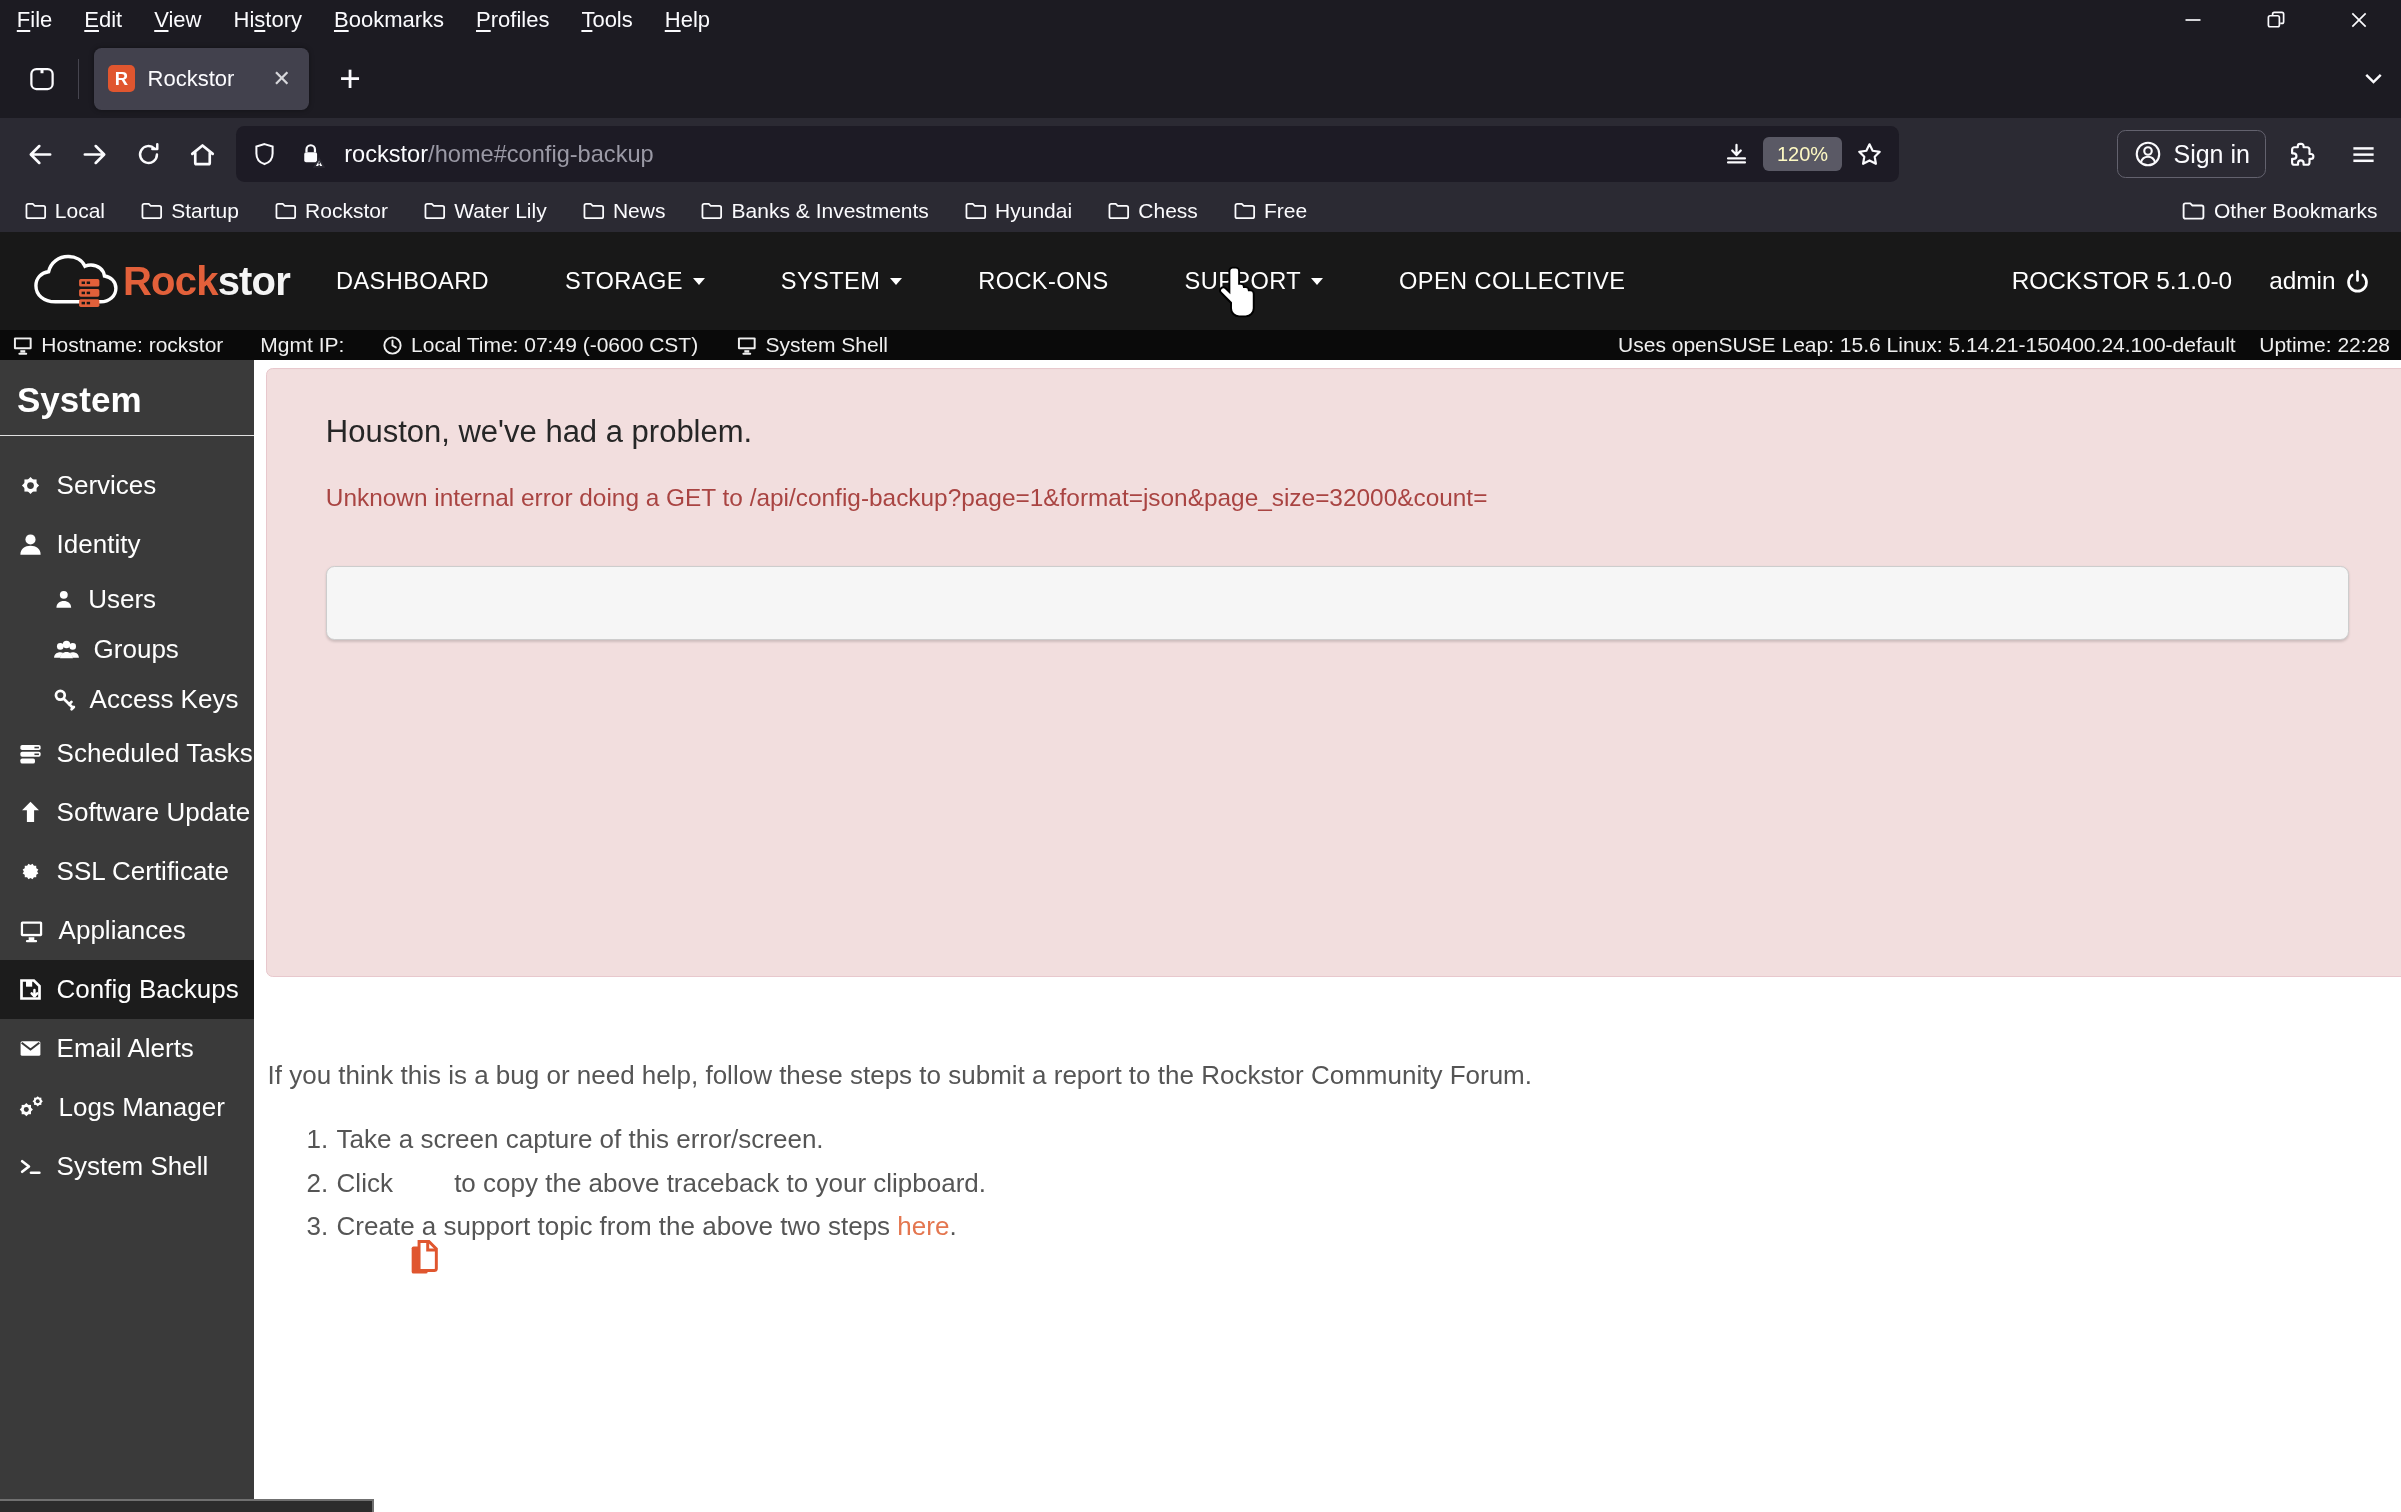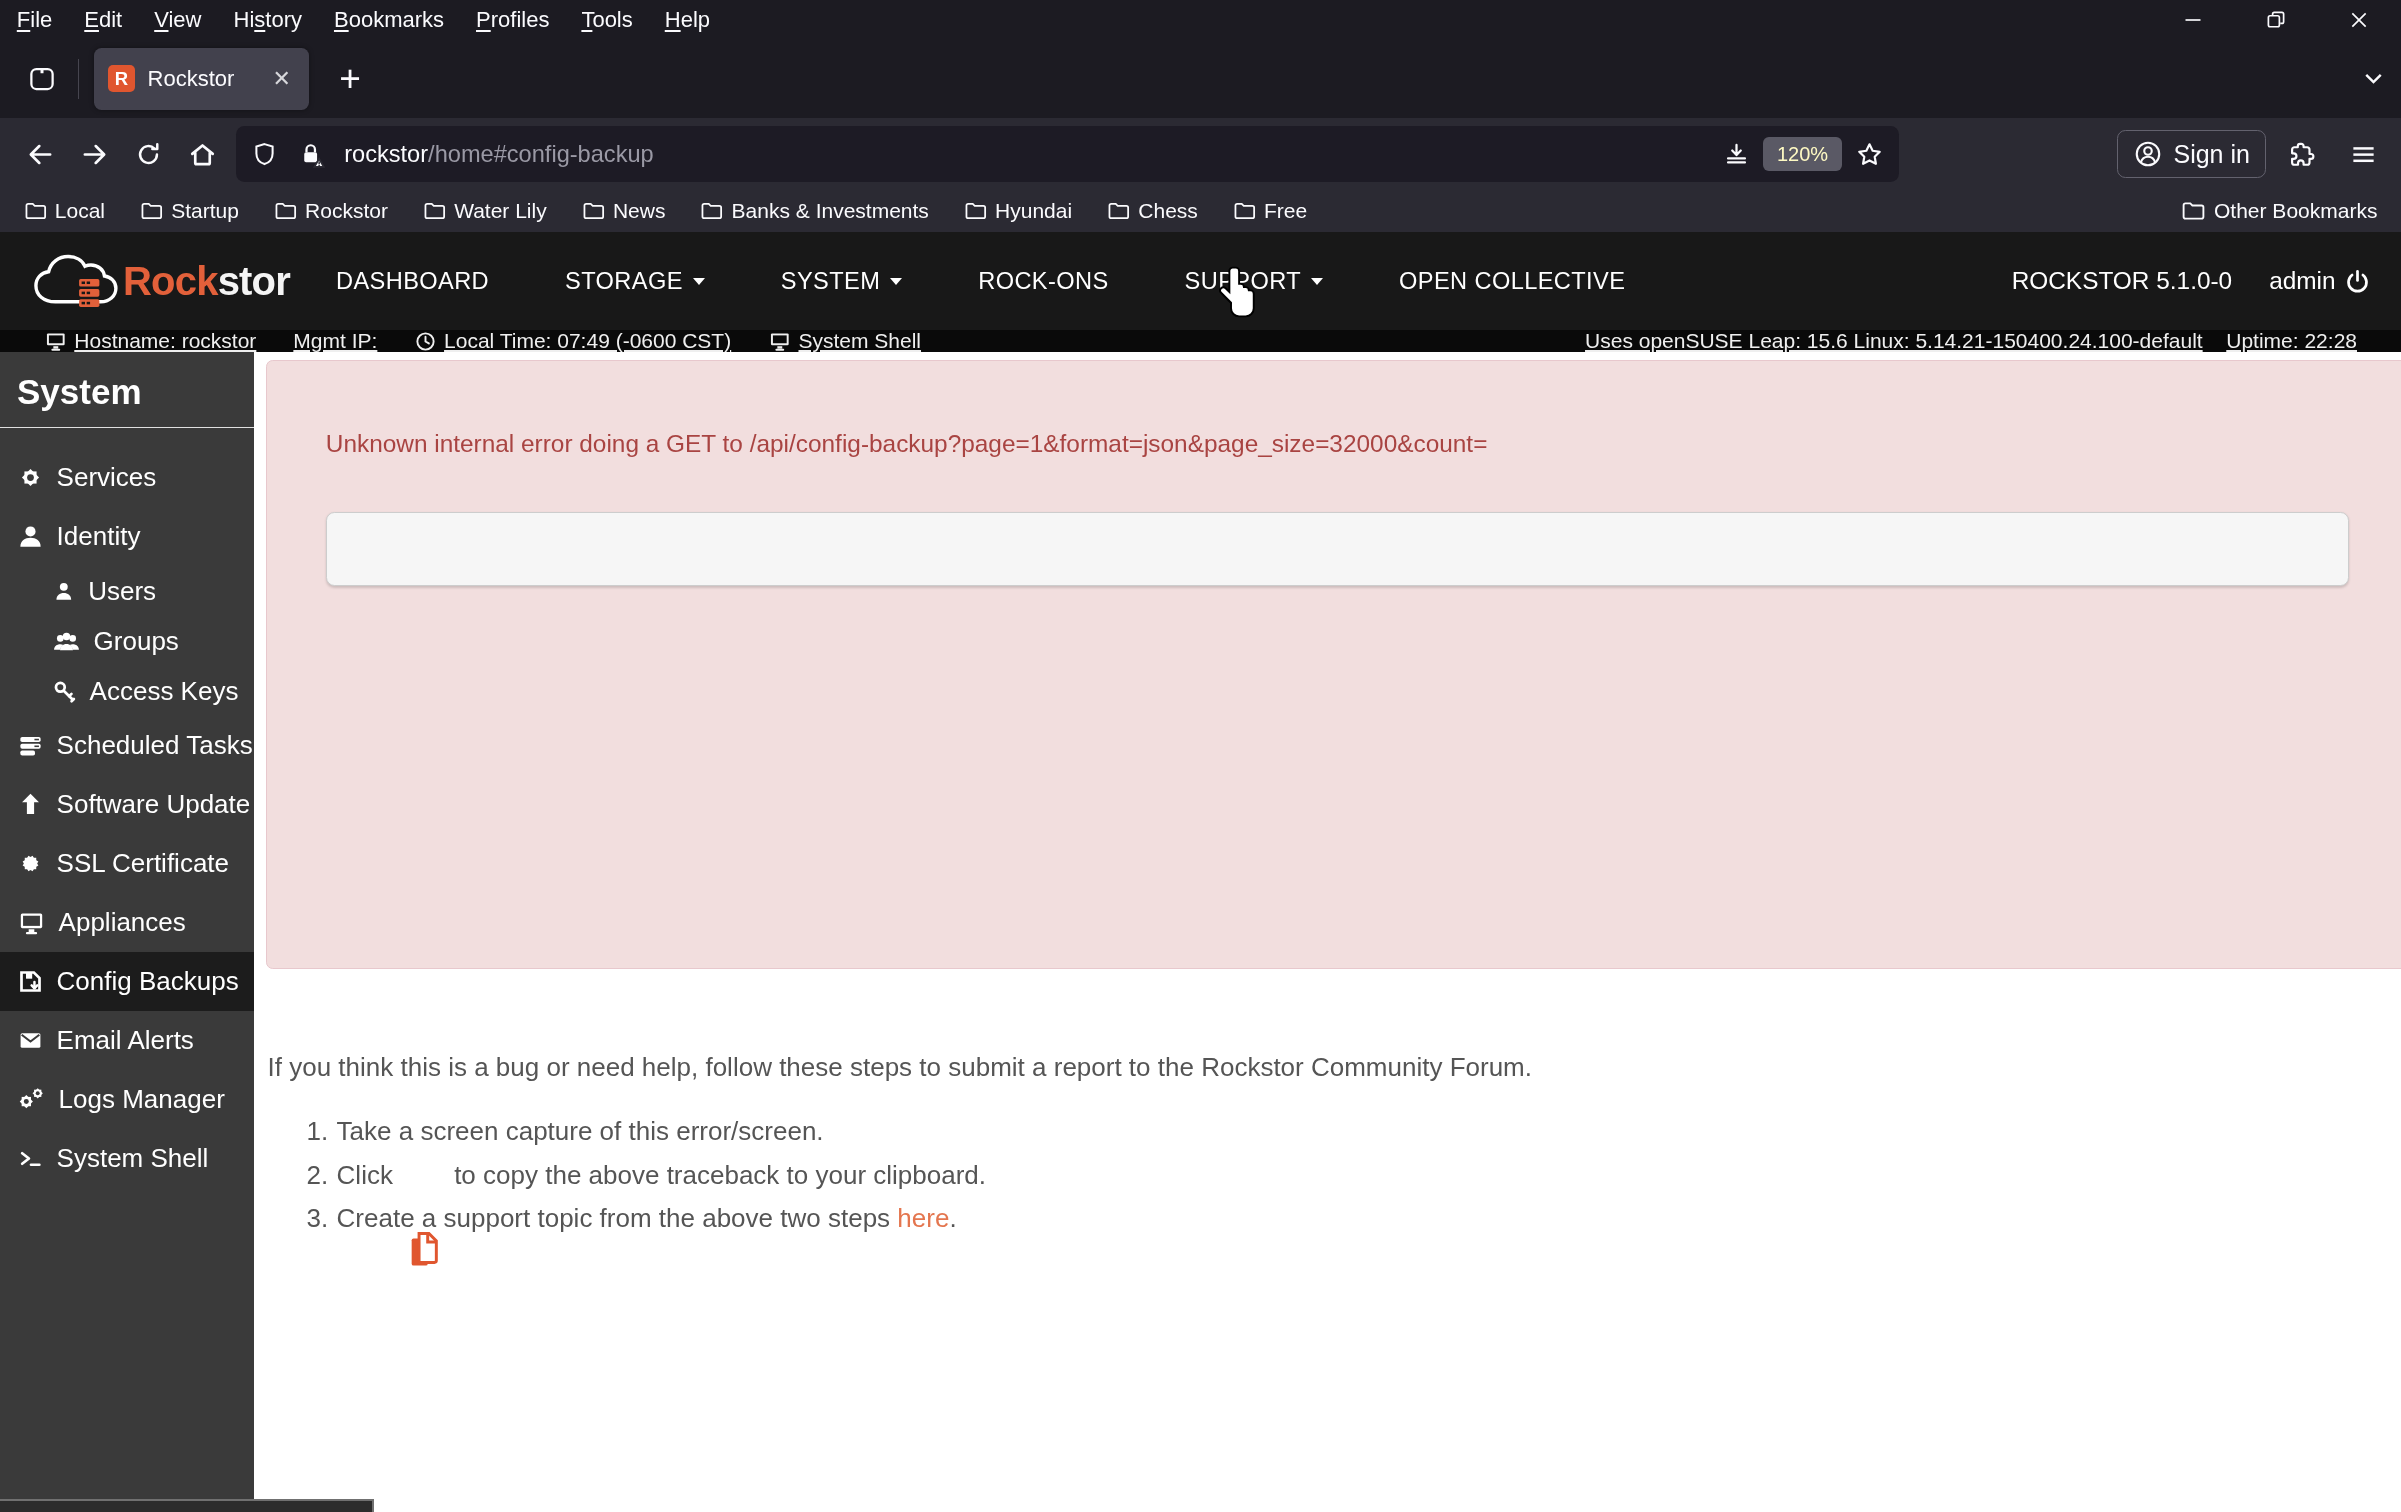--- a/index.html
+++ b/index.html
@@ -44,21 +44,21 @@
   .site-header { height:98px; background:#181818; display:flex; align-items:center; padding:0 30px; }
   .logo { display:flex; align-items:center; gap:5px; }
   .logo-text { font-size:40px; font-weight:bold; letter-spacing:-0.8px; }
   .logo-rock { color:#e2603a; } .logo-stor { color:#f4f4f4; }
   .site-nav { margin-left:46px; display:flex; gap:76px; align-items:center; }
   .site-nav-link { color:#fff; font-size:23.6px; letter-spacing:0.4px; display:flex; align-items:center; white-space:nowrap; }
   .caret { width:0; height:0; border-left:6.7px solid transparent; border-right:6.7px solid transparent; border-top:7.6px solid #fff; margin-left:10px; display:inline-block; }
   .hdr-right { margin-left:auto; display:flex; align-items:center; gap:37px; color:#fff; font-size:24.4px; }
   .admin-wrap { display:flex; align-items:center; gap:8.4px; }
 
-  .statusbar { height:22px; background:#0a0a0a; display:flex; align-items:center; padding:0 44px; color:#efefef; font-size:21px;text-decoration:underline; }
+  .statusbar { height:30px; background:#0a0a0a; display:flex; align-items:center; padding:0 11px; color:#efefef; font-size:21px; }
   .sb-item { display:flex; align-items:center; gap:6.7px; margin-right:37px; white-space:nowrap; }
   .sb-right { margin-left:auto; display:flex; gap:23.6px; white-space:nowrap; }
 
   
   .site-body { display:flex; height:1153px; }
   .sidebar { width:254px; background:#3a3a3a; flex:0 0 auto; color:#fff; }
   .side-title { font-size:35px; font-weight:bold; margin:20px 0 15px 17px; }
   .side-hr { border:0; border-top:1.7px solid #e0e0e0; }
   .side-list { margin-top:20px; }
   .side-item { height:59px; display:flex; align-items:center; gap:12.6px; padding-left:17px; font-size:26px; white-space:nowrap; }
@@ -524,20 +524,21 @@
             </g>
           </svg>
         <span>System Shell</span>
       </div>
 
     </div>
   </div>
 
   <div class="main">
     <div class="alert">
+      <h3>Houston, we've had a problem.</h3>
       <div class="detail">Unknown internal error doing a GET to /api/config-backup?page=1&amp;format=json&amp;page_size=32000&amp;count=</div>
       <textarea class="trace-box" readonly="" style=""></textarea>
     </div>
     <div class="help">
       <div>If you think this is a bug or need help, follow these steps to submit a report to the Rockstor Community Forum.</div>
       <div class="help-steps">
         <div class="step">
           <span class="step-num">1.</span>
           <span>Take a screen capture of this error/screen.</span>
         </div>

